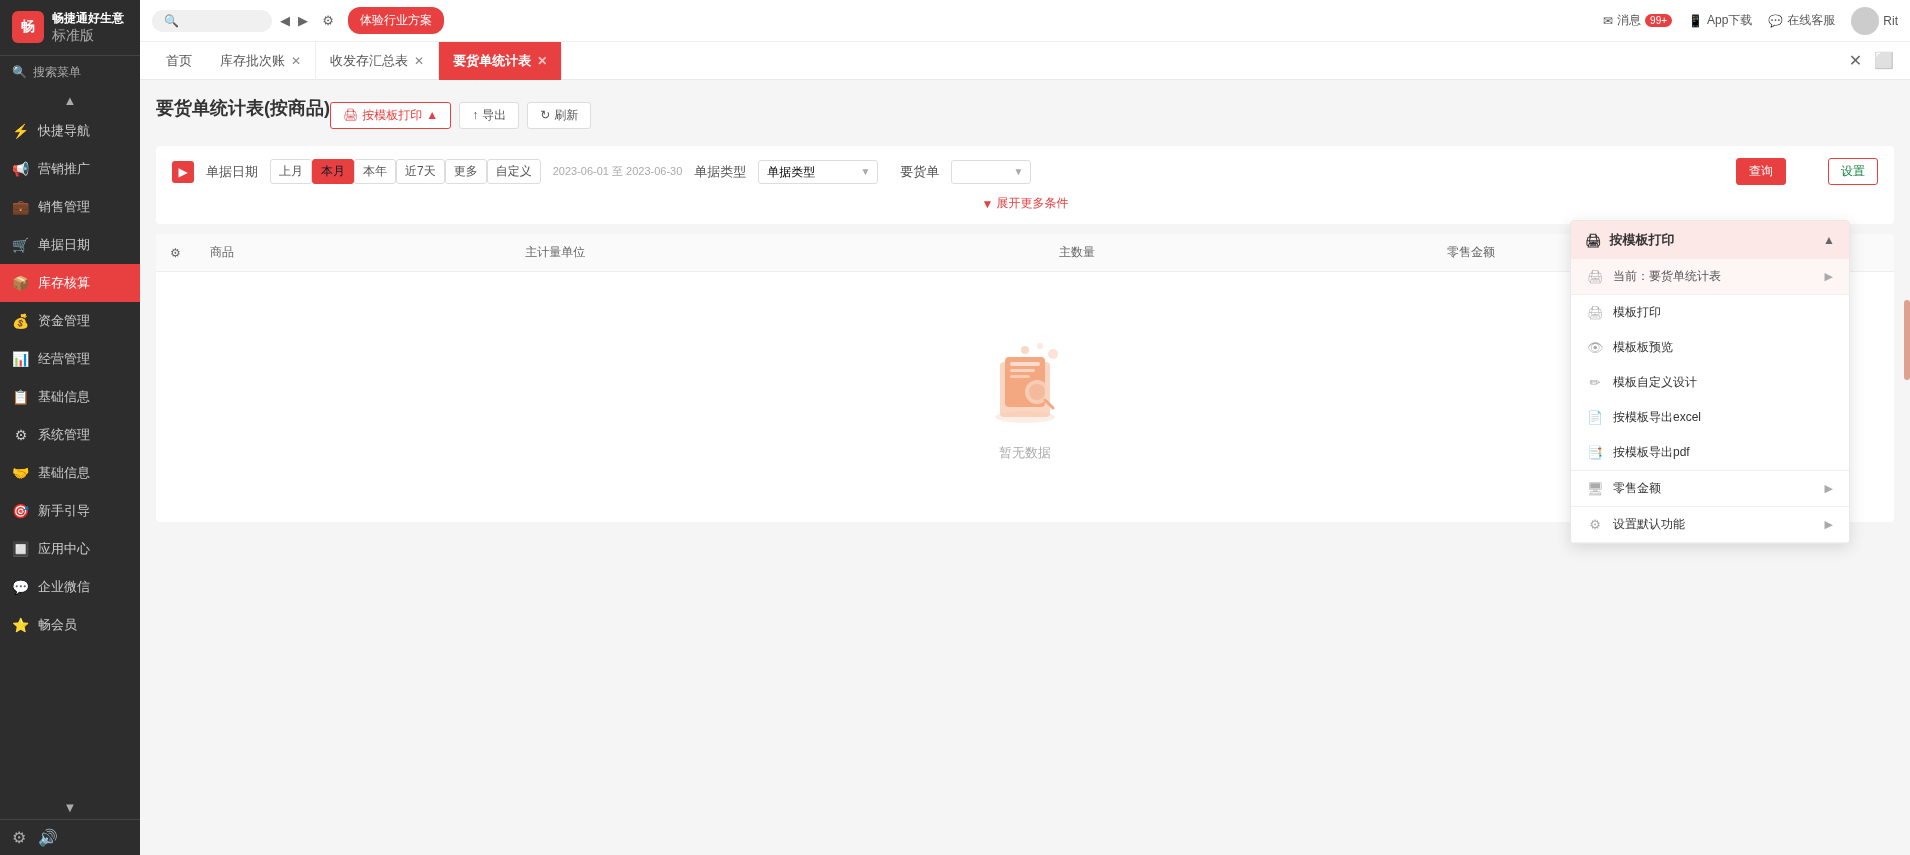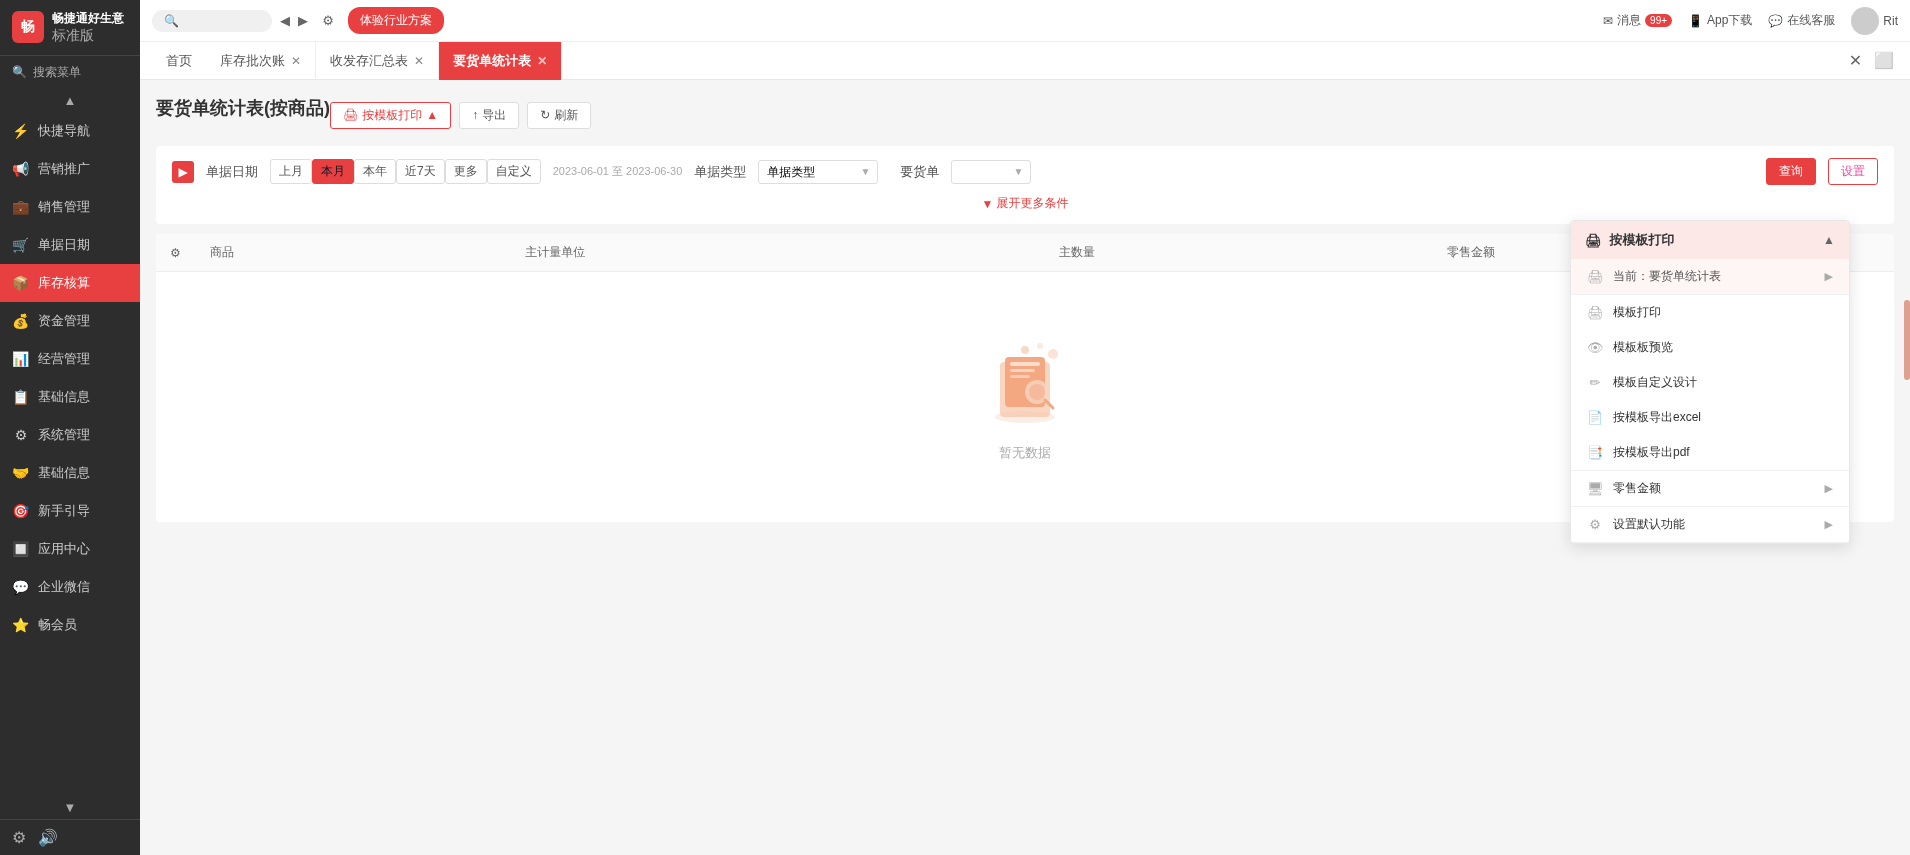--- a/index.html
+++ b/index.html
@@ -250,22 +250,23 @@
       cursor: pointer;
       color: #555;
     }
     .action-btn.primary {
       background: #e84040;
       color: white;
       border-color: #e84040;
     }
     .action-btn.outline-red {
       border-color: #e84040;
-      color: #ec4899;
+      color: #15803d;
       background: white;
+      margin-left: 30px;
     }
 
     
     table { width: 100%; border-collapse: collapse; }
     thead tr { background: #fafafa; }
     th {
       padding: 10px 14px;
       font-size: 12px;
       color: #666;
       font-weight: normal;

